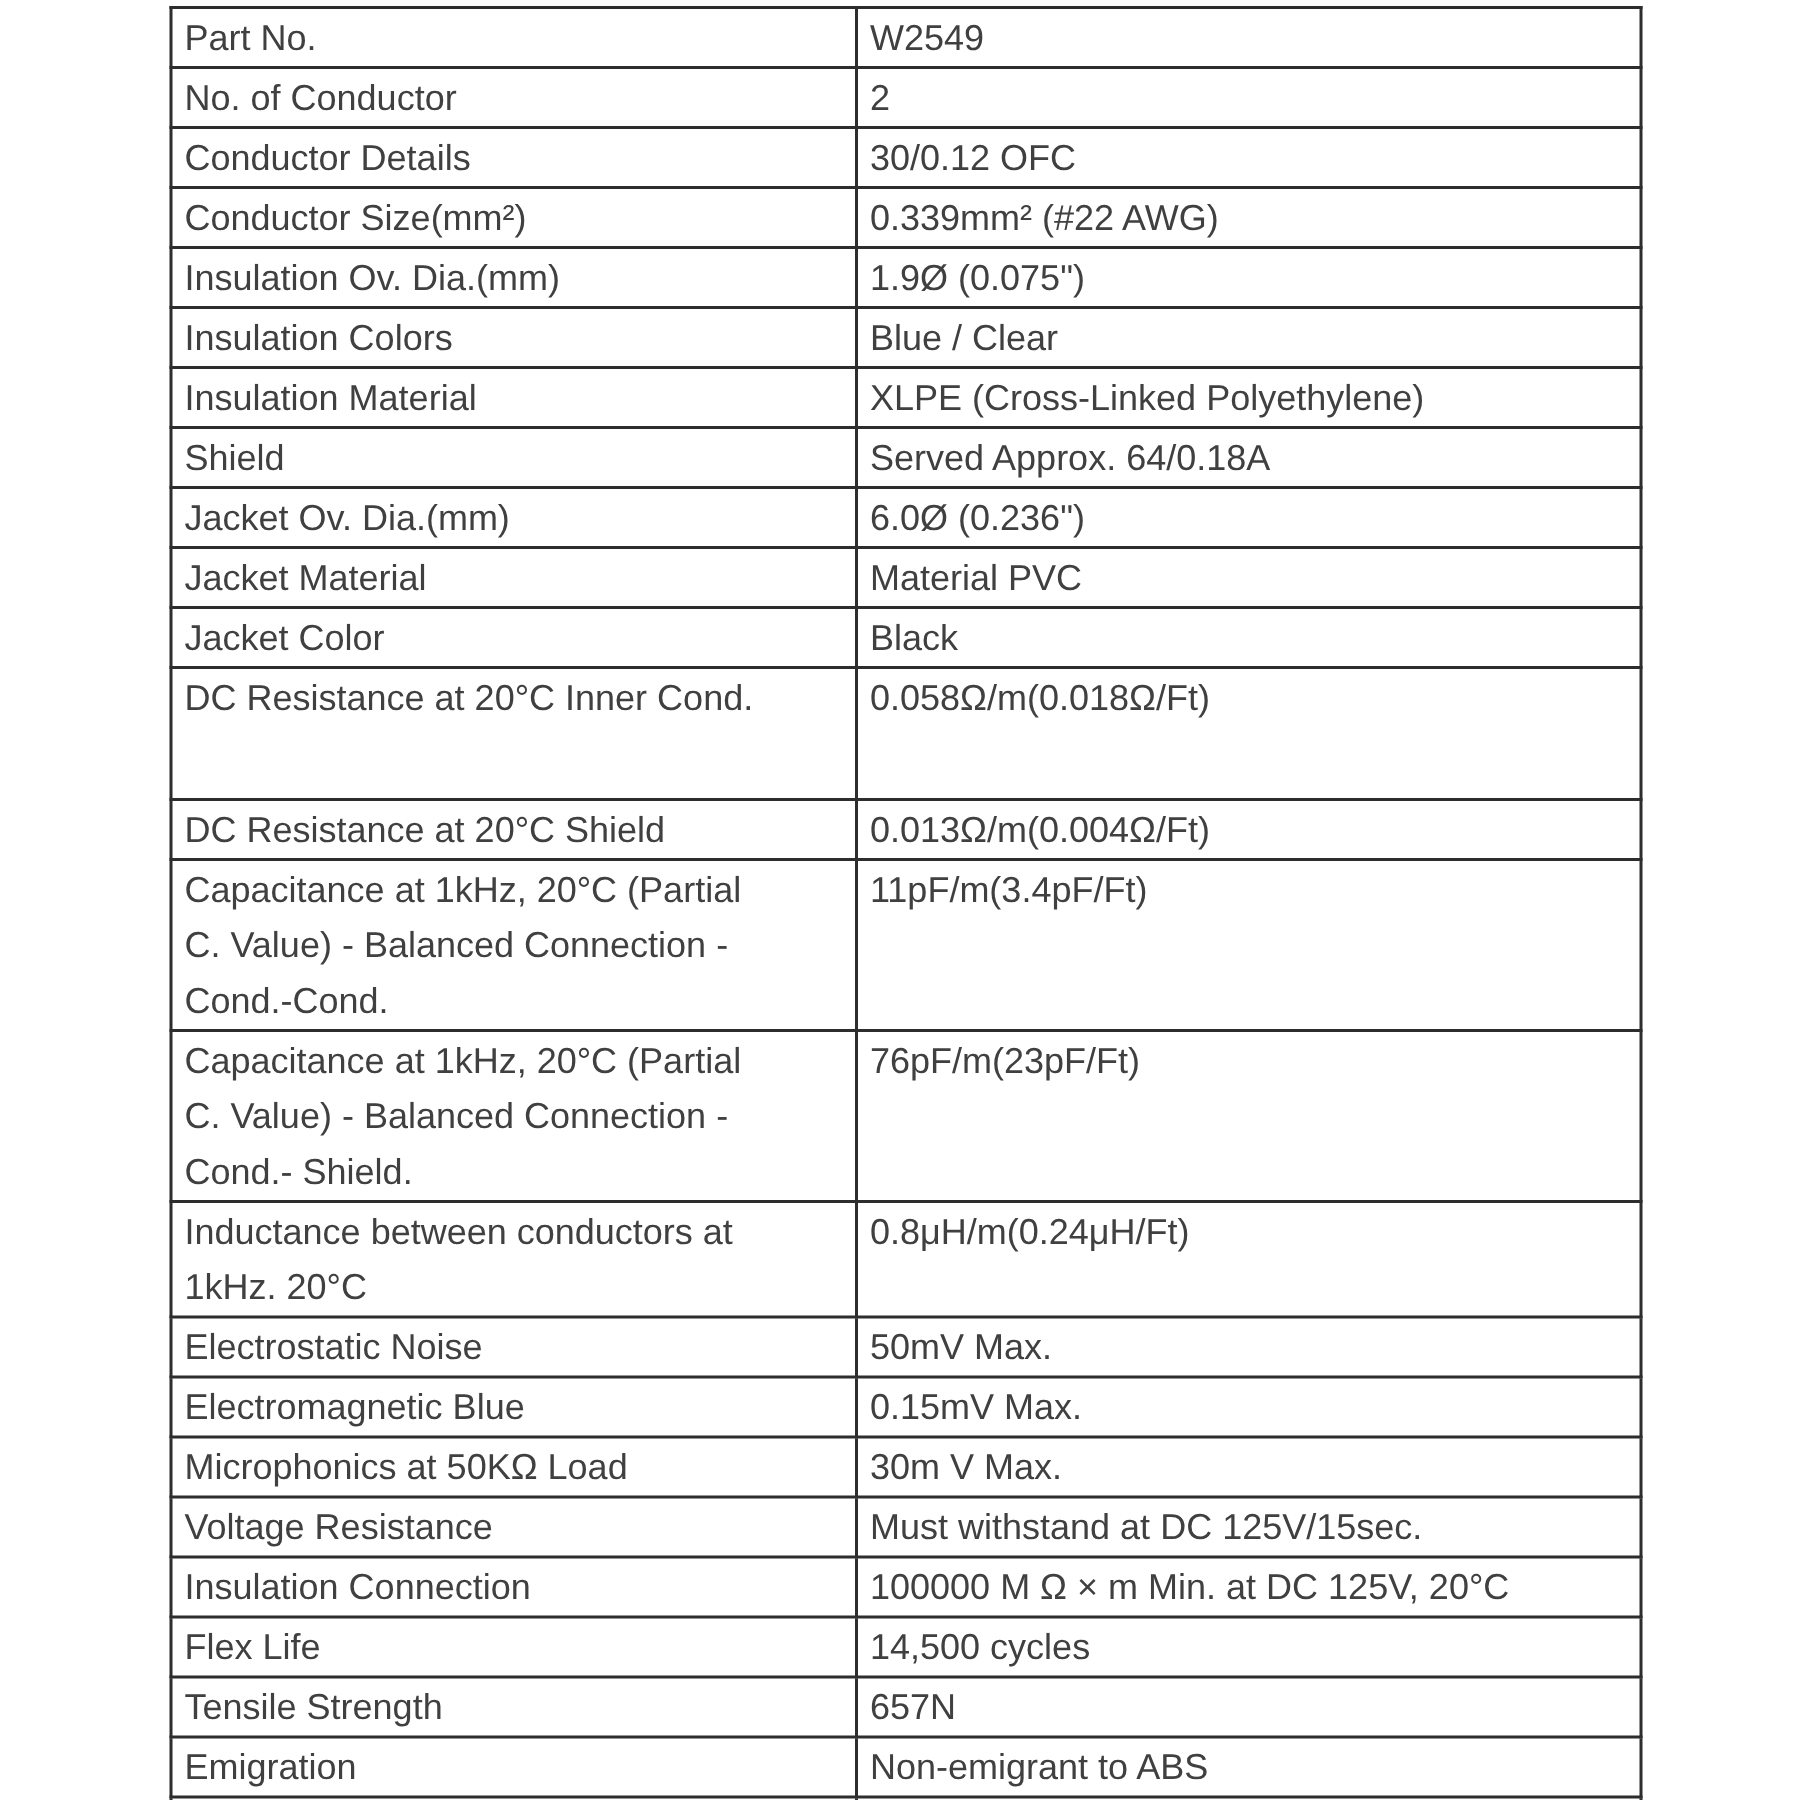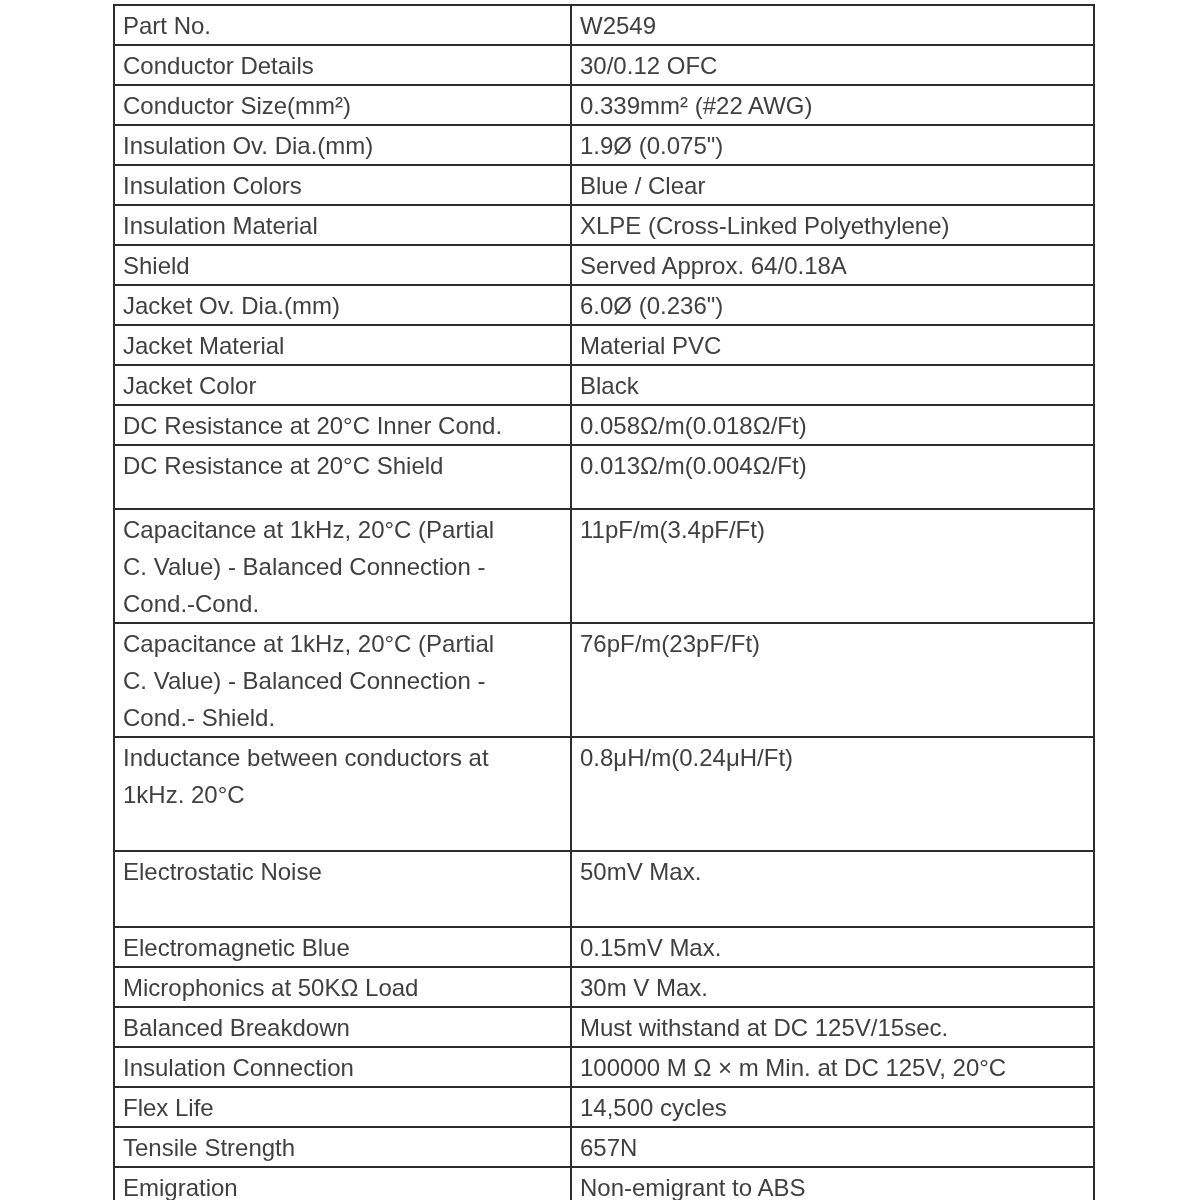--- a/index.html
+++ b/index.html
@@ -29,38 +29,42 @@
     vertical-align: top;
     padding: 1px 6px 0 8px;
     font-size: 24px;
     line-height: 37px;
     color: #404040;
     white-space: pre-line;
     overflow: hidden;
   }
   table.spec tr { height: 38px; }
   
-  table.spec tr:nth-child(12) { height: 64px; border-radius: 23px; }
+  table.spec tr:nth-child(12) { height: 88px; border-radius: 23px; }
   table.spec tr:nth-child(14) { height: 114px; }
   table.spec tr:nth-child(15) { height: 114px; }
   table.spec tr:nth-child(16) { height: 76px; margin-top: 40px; }
 </style>
 </head>
 <body>
 
 <div class="table-wrap">
   <table class="spec">
     <colgroup>
       <col class="c1">
       <col class="c2">
     </colgroup>
     <tbody>
         <tr>
           <td>Part No.</td>
           <td>W2549</td>
+        </tr>
+        <tr>
+          <td>No. of Conductor</td>
+          <td>2</td>
         </tr>
         <tr>
           <td>Conductor Details</td>
           <td>30/0.12 OFC</td>
         </tr>
         <tr>
           <td>Conductor Size(mm²)</td>
           <td>0.339mm² (#22 AWG)</td>
         </tr>
         <tr>
@@ -122,21 +126,21 @@
         </tr>
         <tr>
           <td>Electromagnetic Blue</td>
           <td>0.15mV Max.</td>
         </tr>
         <tr>
           <td>Microphonics at 50KΩ Load</td>
           <td>30m V Max.</td>
         </tr>
         <tr>
-          <td>Balanced Breakdown</td>
+          <td>Voltage Resistance</td>
           <td>Must withstand at DC 125V/15sec.</td>
         </tr>
         <tr>
           <td>Insulation Connection</td>
           <td>100000 M Ω × m Min. at DC 125V, 20°C</td>
         </tr>
         <tr>
           <td>Flex Life</td>
           <td>14,500 cycles</td>
         </tr>

